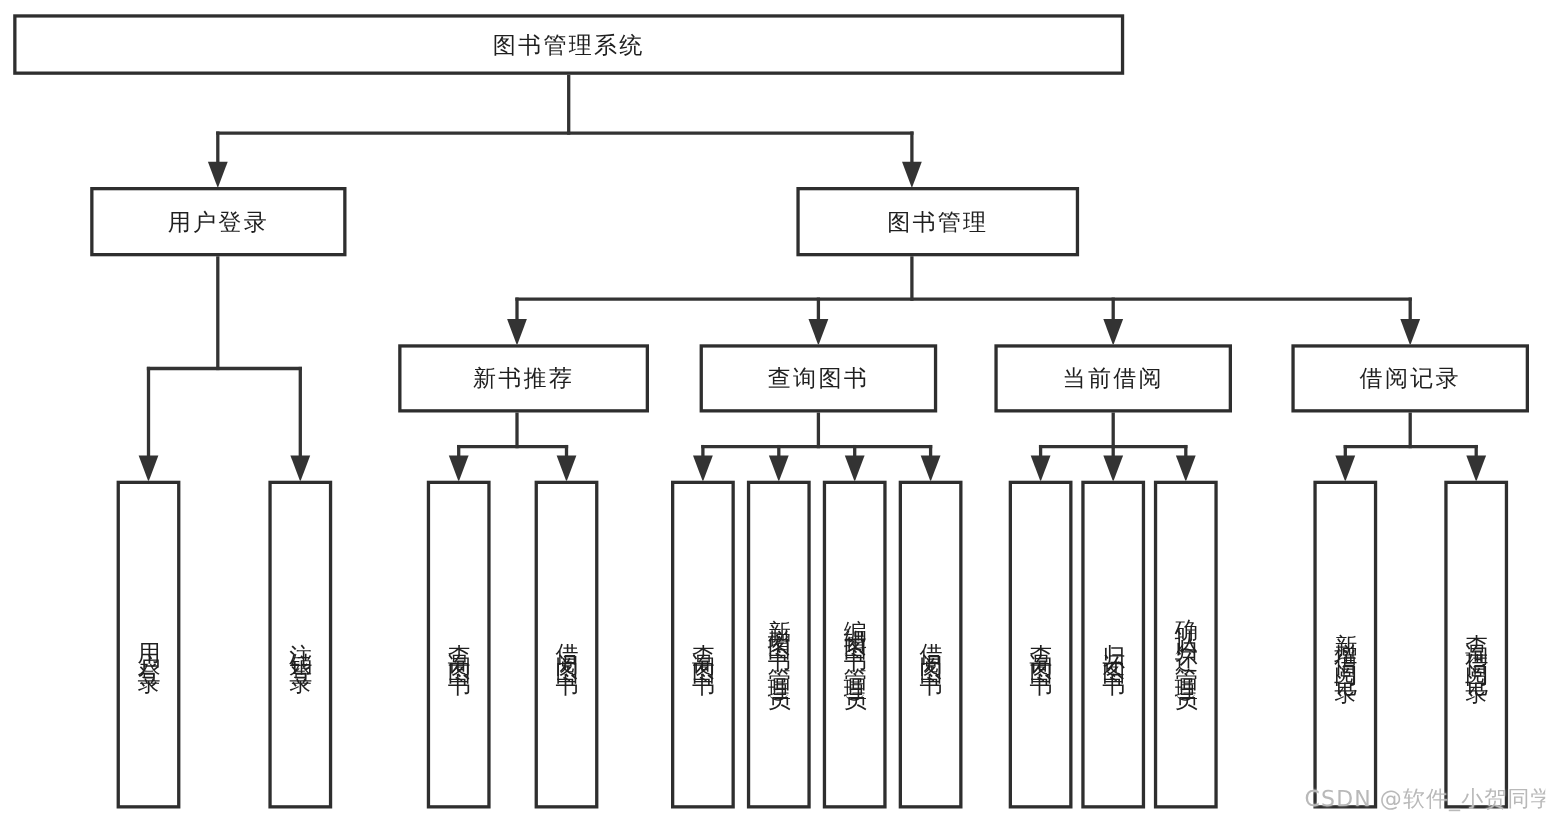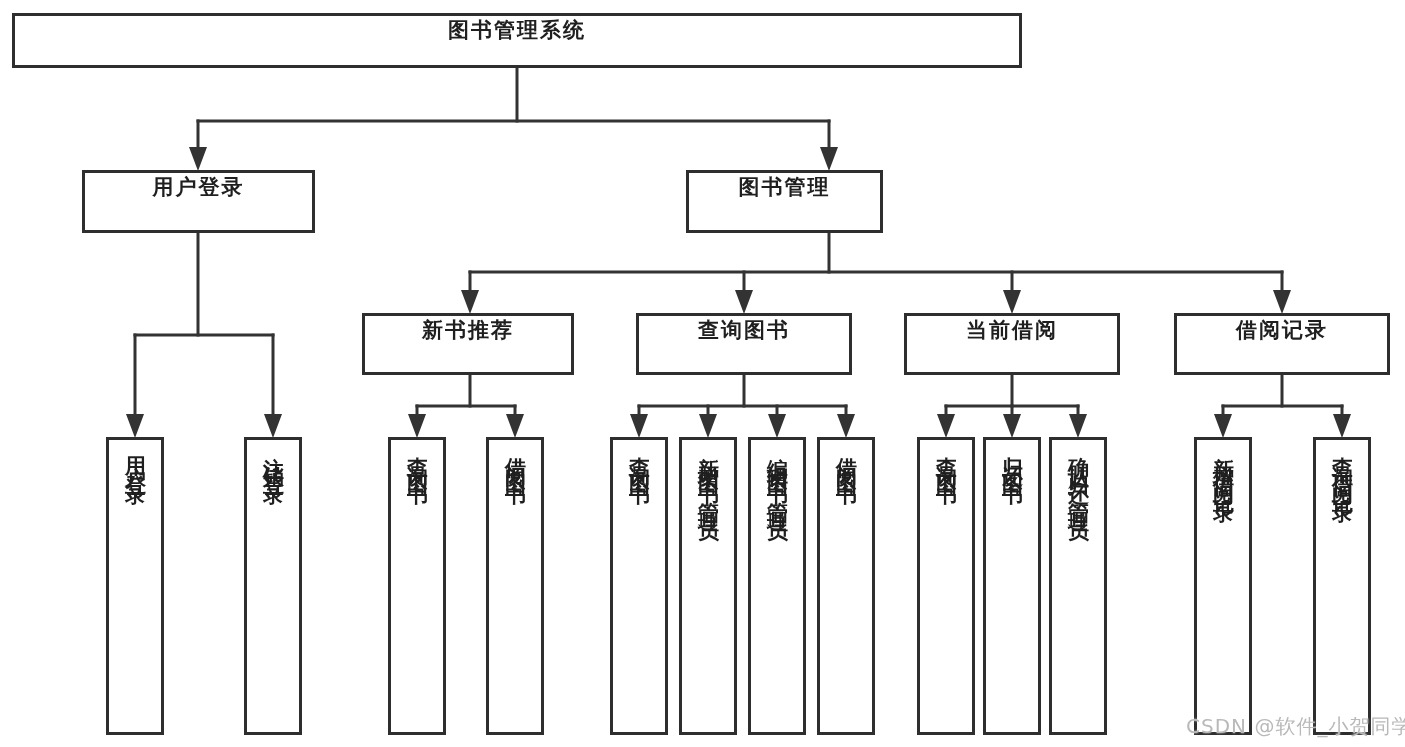--- a/index.html
+++ b/index.html
@@ -22,24 +22,24 @@
     fill: none;
     stroke-linecap: square;
   }
   .ah { fill: var(--line, #333333); }
   .box {
     position: absolute;
     box-sizing: border-box;
     background: var(--box-bg, #ffffff);
     border: 3px solid var(--box-border, #2e2e2e);
     display: flex;
+    align-items: center;
     justify-content: center;
     color: var(--text, #1f1f1f);
     font-size: 21px;
-    font-weight: bold;
   }
   .box .lbl { letter-spacing: 2px; white-space: nowrap; }
   .box.v .lbl {
     writing-mode: vertical-rl;
     letter-spacing: 9px;
     line-height: 1;
     white-space: nowrap;
   }
   .watermark {
     position: absolute;
@@ -126,25 +126,25 @@
     </g>
   </svg>
 
   <div class="box" style="left:12px;top:13px;width:1010px;height:55px">
     <span class="lbl">图书管理系统</span>
   </div>
 
   <div class="box" style="left:82px;top:170px;width:233px;height:63px">
     <span class="lbl">用户登录</span>
   </div>
-  <div class="box" style="left:686px;top:170px;width:197px;height:63px">
+  <div class="box" style="left:724px;top:170px;width:257px;height:63px">
     <span class="lbl">图书管理</span>
   </div>
 
-  <div class="box" style="left:362px;top:313px;width:212px;height:62px">
+  <div class="box" style="left:362px;top:313px;width:228px;height:62px">
     <span class="lbl">新书推荐</span>
   </div>
   <div class="box" style="left:636px;top:313px;width:216px;height:62px">
     <span class="lbl">查询图书</span>
   </div>
   <div class="box" style="left:1174px;top:313px;width:216px;height:62px">
     <span class="lbl">借阅记录</span>
   </div>
   <div class="box" style="left:904px;top:313px;width:216px;height:62px">
     <span class="lbl">当前借阅</span>

